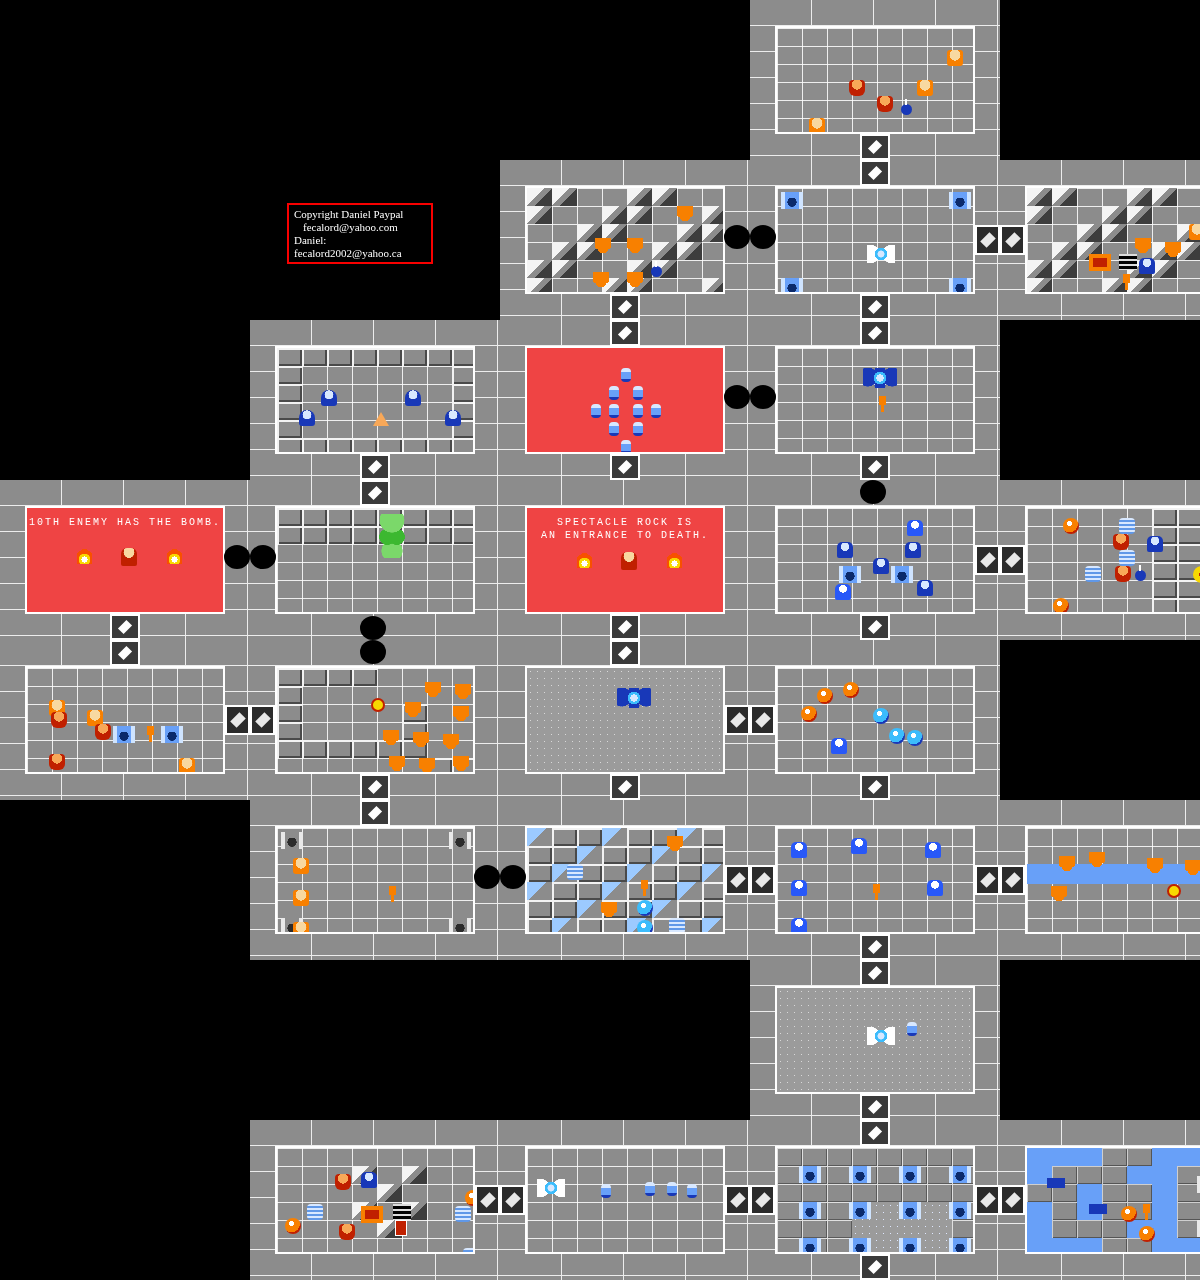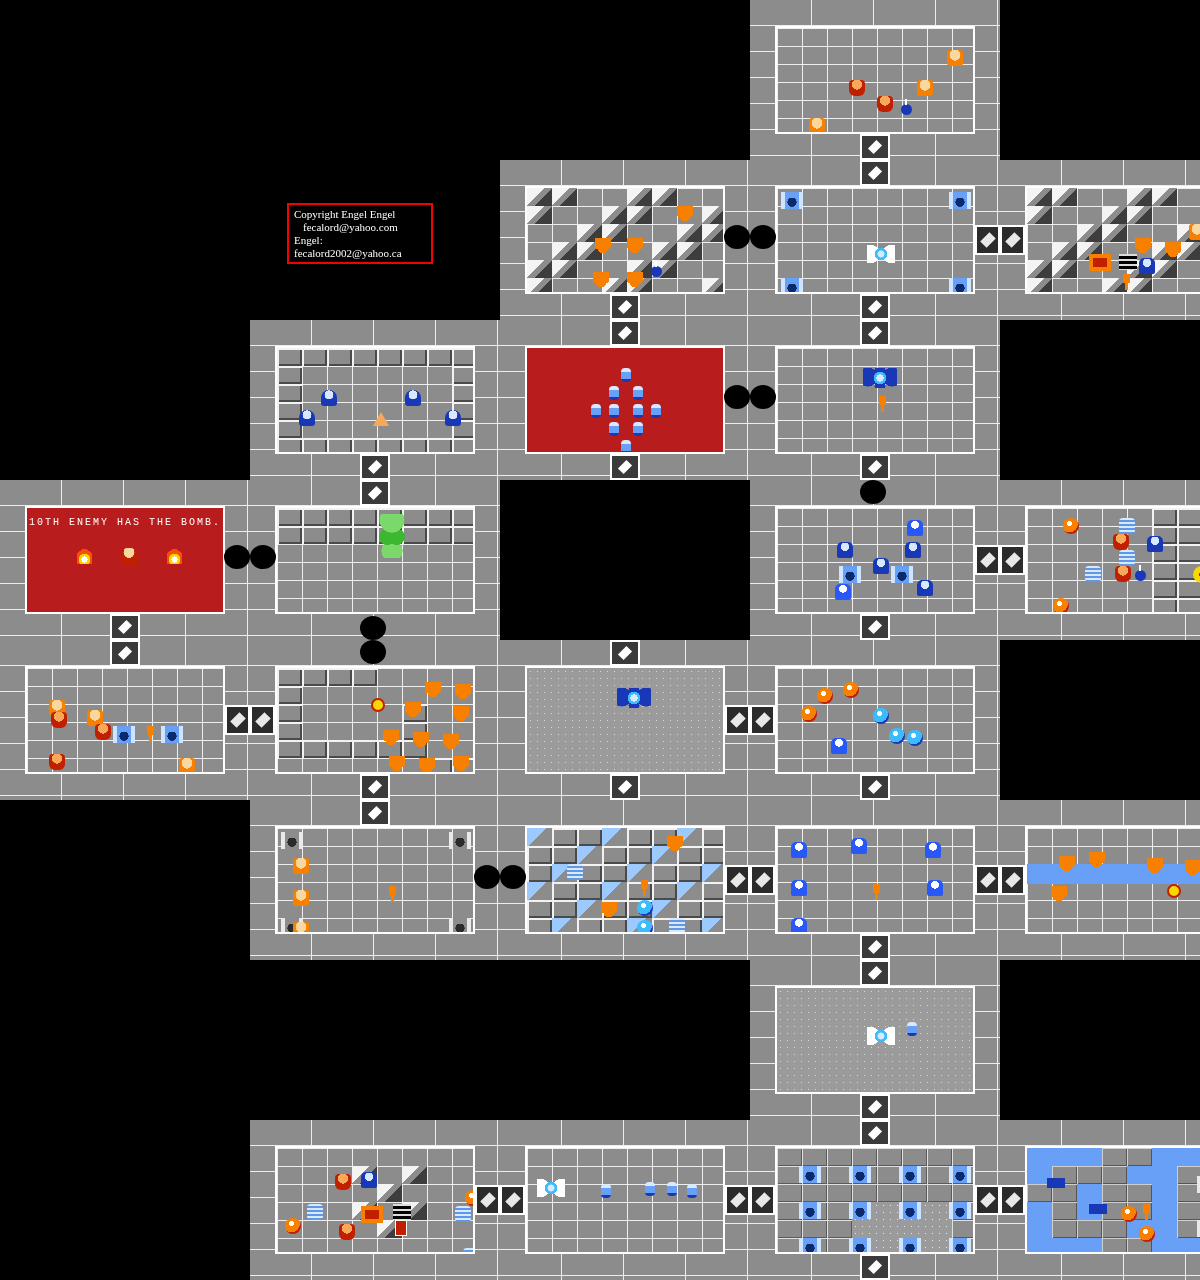--- a/index.html
+++ b/index.html
@@ -11,21 +11,21 @@
   .room{position:absolute;width:250px;height:160px;box-sizing:border-box;}
   .wall{position:absolute;inset:0;background:#8c8c8c;}
   
   .wall:before{content:"";position:absolute;inset:0;
     background-image:
       linear-gradient(to right,transparent 0,transparent calc(100% - 1px),#fff calc(100% - 1px),#fff 100%),
       linear-gradient(to bottom,transparent 0,transparent calc(100% - 1px),#fff calc(100% - 1px),#fff 100%);
     background-size:62px 26px;opacity:.85;}
   .floor{position:absolute;left:25px;top:26px;right:25px;bottom:26px;
          background:#8c8c8c;border:2px solid #fff;box-sizing:border-box;overflow:hidden;}
-  .floor.dark{background:#b91c1c;border-color:#fff;}
+  .floor.dark{background:#ef4444;border-color:#fff;}
   .floor.water{background:#68a0f8;}
   .floor.sand{background:#9b9b9b;}
 
   
   .tiles{position:absolute;inset:0;
     background-image:
       linear-gradient(to right,rgba(255,255,255,.85) 0,rgba(255,255,255,.85) 1px,transparent 1px),
       linear-gradient(to bottom,rgba(255,255,255,.85) 0,rgba(255,255,255,.85) 1px,transparent 1px);
     background-size:25px 18px;}
   .dots{position:absolute;inset:0;
@@ -151,23 +151,23 @@
   .flame{position:absolute;width:15px;height:16px;background:
       radial-gradient(circle at 50% 72%,#fff 0 22%,#f8d800 23% 42%,#f85000 43% 70%,transparent 71%),
       radial-gradient(circle at 50% 30%,#f85000 0 30%,transparent 31%);}
 </style>
 </head>
 <body>
 
 <div id="map">
 
   <div id="copyright">
-    <div>Copyright  Engel Engel</div>
+    <div>Copyright  Daniel Paypal</div>
     <div class="ind">fecalord@yahoo.com</div>
-    <div>Engel:</div>
+    <div>Daniel:</div>
     <div>fecalord2002@yahoo.ca</div>
   </div>
 
 <div class="room" id="r-4-0" style="left: 750px; top: 0px;">
       <div class="wall"></div>
       <div class="floor">
         <div class="tiles"></div>
         <div class="e stalfos" style="left: 170px; top: 22px;"></div>
         <div class="e goriya" style="left: 72px; top: 52px;"></div>
         <div class="e stalfos" style="left: 140px; top: 52px;"></div>
@@ -360,20 +360,33 @@
         <div class="blk" style="left: 150px; top: 0px;"></div>
         <div class="blk" style="left: 150px; top: 18px;"></div>
         <div class="blk" style="left: 175px; top: 0px;"></div>
         <div class="blk" style="left: 175px; top: 18px;"></div>
         <div class="e gohma" style="left: 100px; top: 6px;"></div>
         <div class="it heart" style="left: 16px; top: 104px;"></div>
       </div>
       <div class="door n shutter"></div>
       <div class="door s bomb"></div>
       <div class="door w bomb"></div>
+    </div>
+    <div class="room" id="r-2-3" style="left: 500px; top: 480px;">
+      <div class="wall"></div>
+      <div class="floor dark">
+        <div class="msg">
+          <div>SPECTACLE ROCK IS</div>
+          <div>AN ENTRANCE TO DEATH.</div>
+        </div>
+        <div class="oldman" style="left: 94px; top: 44px;"></div>
+        <div class="flame" style="left: 50px; top: 44px;"></div>
+        <div class="flame" style="left: 140px; top: 44px;"></div>
+      </div>
+      <div class="door s shutter"></div>
     </div>
     <div class="room" id="r-3-3" style="left: 750px; top: 480px;">
       <div class="wall"></div>
       <div class="floor">
         <div class="tiles"></div>
         <div class="statue blue" style="left: 62px; top: 58px;"></div>
         <div class="statue blue" style="left: 114px; top: 58px;"></div>
         <div class="e darknutb" style="left: 130px; top: 12px;"></div>
         <div class="e darknut" style="left: 60px; top: 34px;"></div>
         <div class="e darknut" style="left: 128px; top: 34px;"></div>

